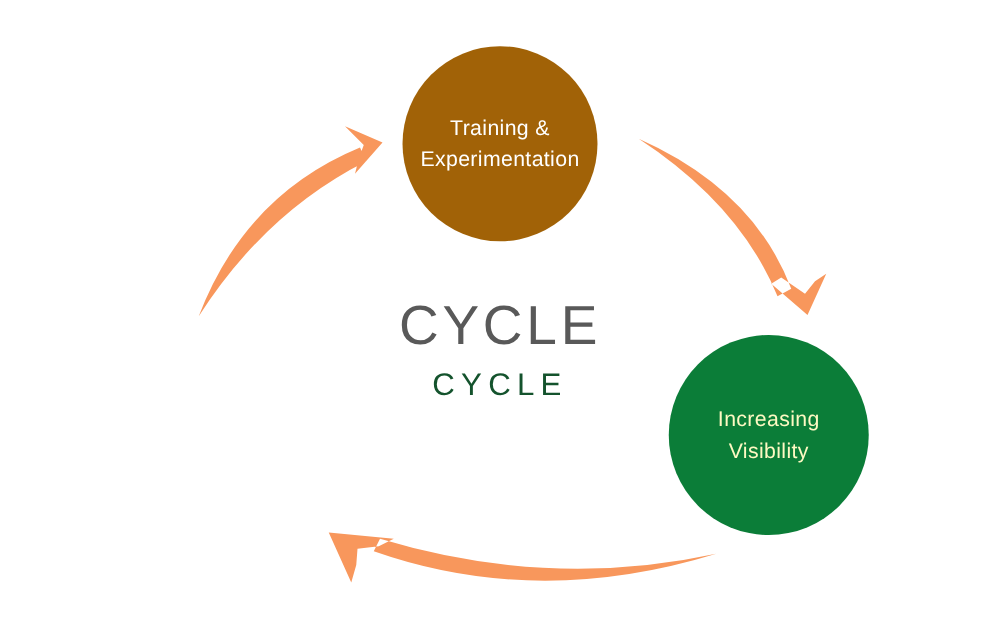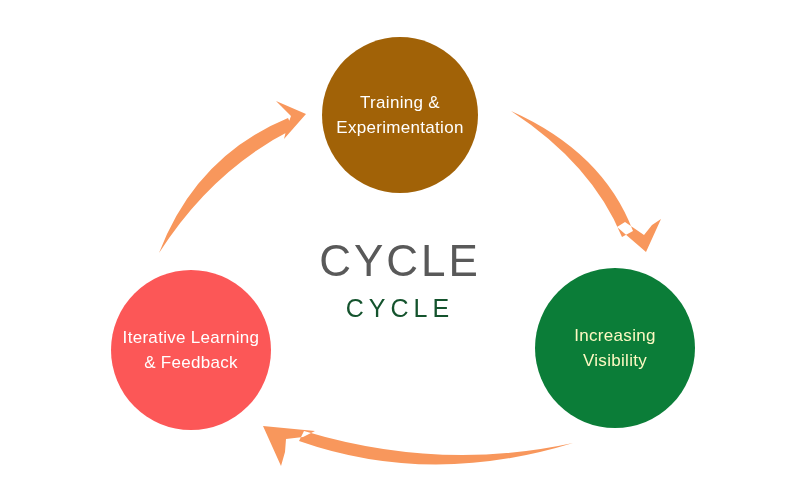--- a/index.html
+++ b/index.html
@@ -44,23 +44,19 @@
   <div class="node training" style="background-color: #a16207;">
     <span class="node-label" style="color: rgb(255, 255, 255);">Training &amp;
 Experimentation</span>
   </div>
 
   <div class="node visibility" style="background-color: rgb(11, 125, 56);">
     <span class="node-label" style="color: #fef9c3;">Increasing
 Visibility</span>
   </div>
 
-  <div class="node learning" style="background-color: rgb(252, 87, 87);">
-    <span class="node-label" style="color: rgb(255, 255, 255);">Iterative Learning
-&amp; Feedback</span>
-  </div>
 
   <div class="center-title">
     <div class="title-main" style="color: rgb(89, 89, 89);">CYCLE</div>
     <div class="title-sub" style="color: #14532d;">CYCLE</div>
   </div>
 
 </div>
 
 </body></html>

